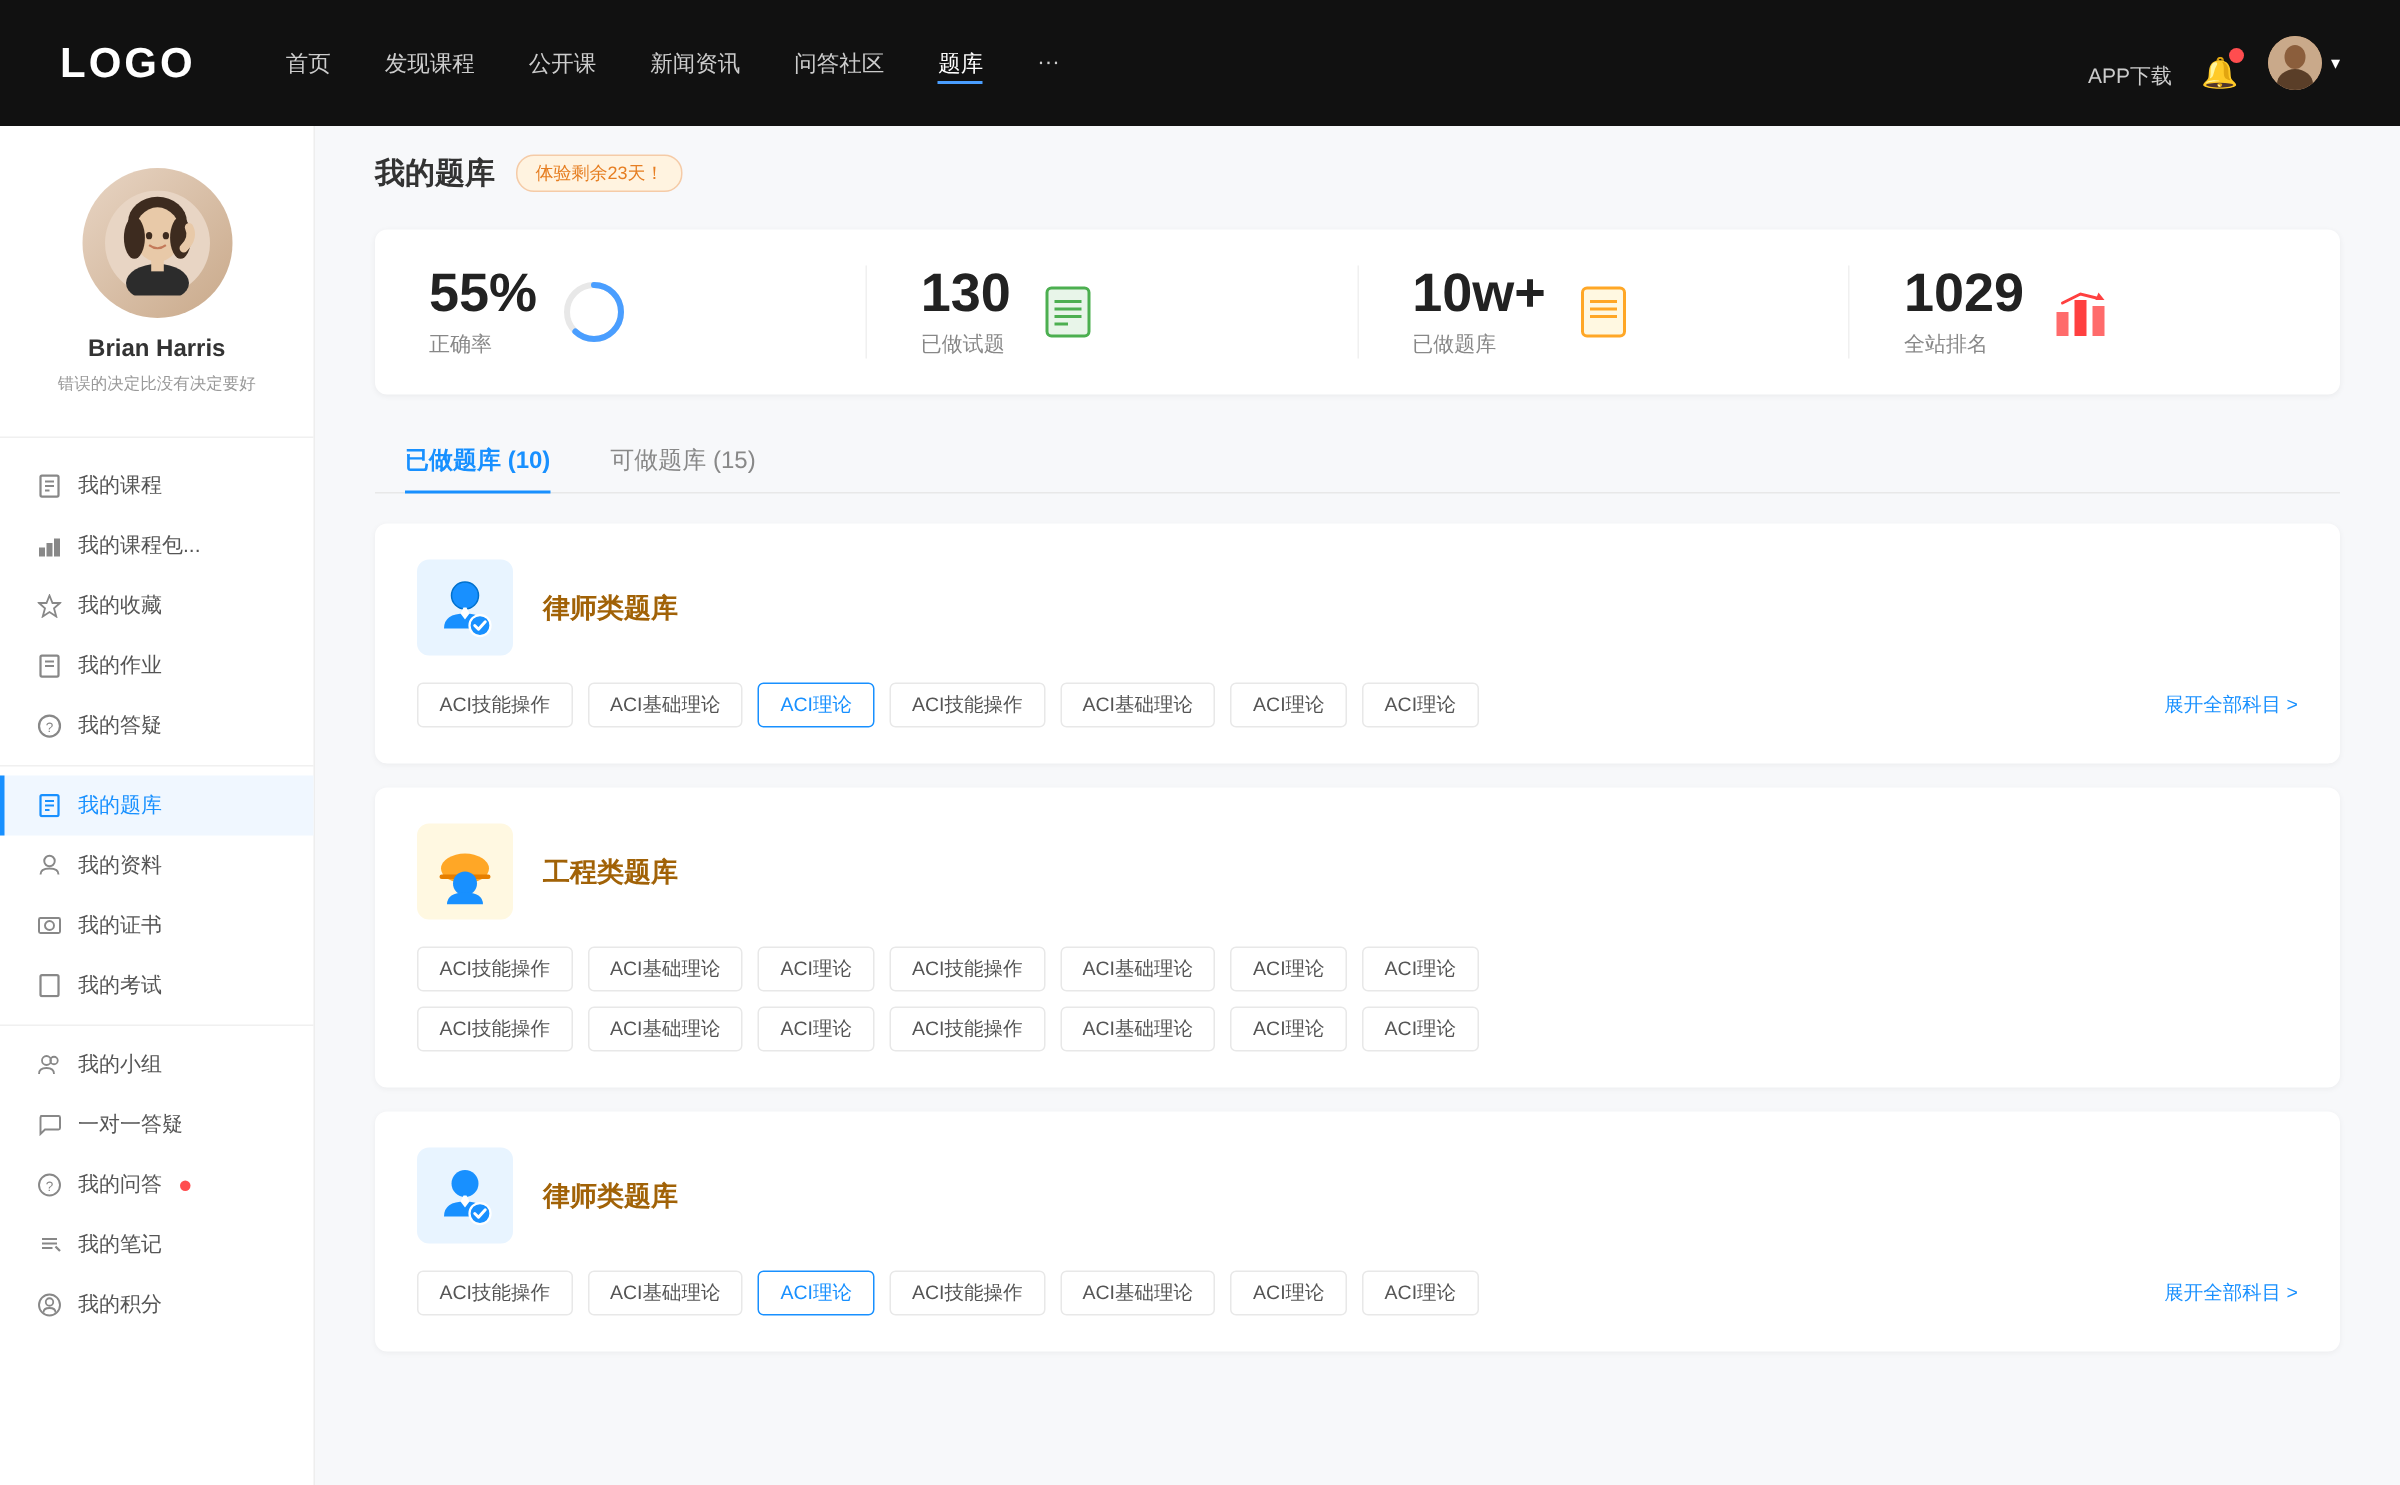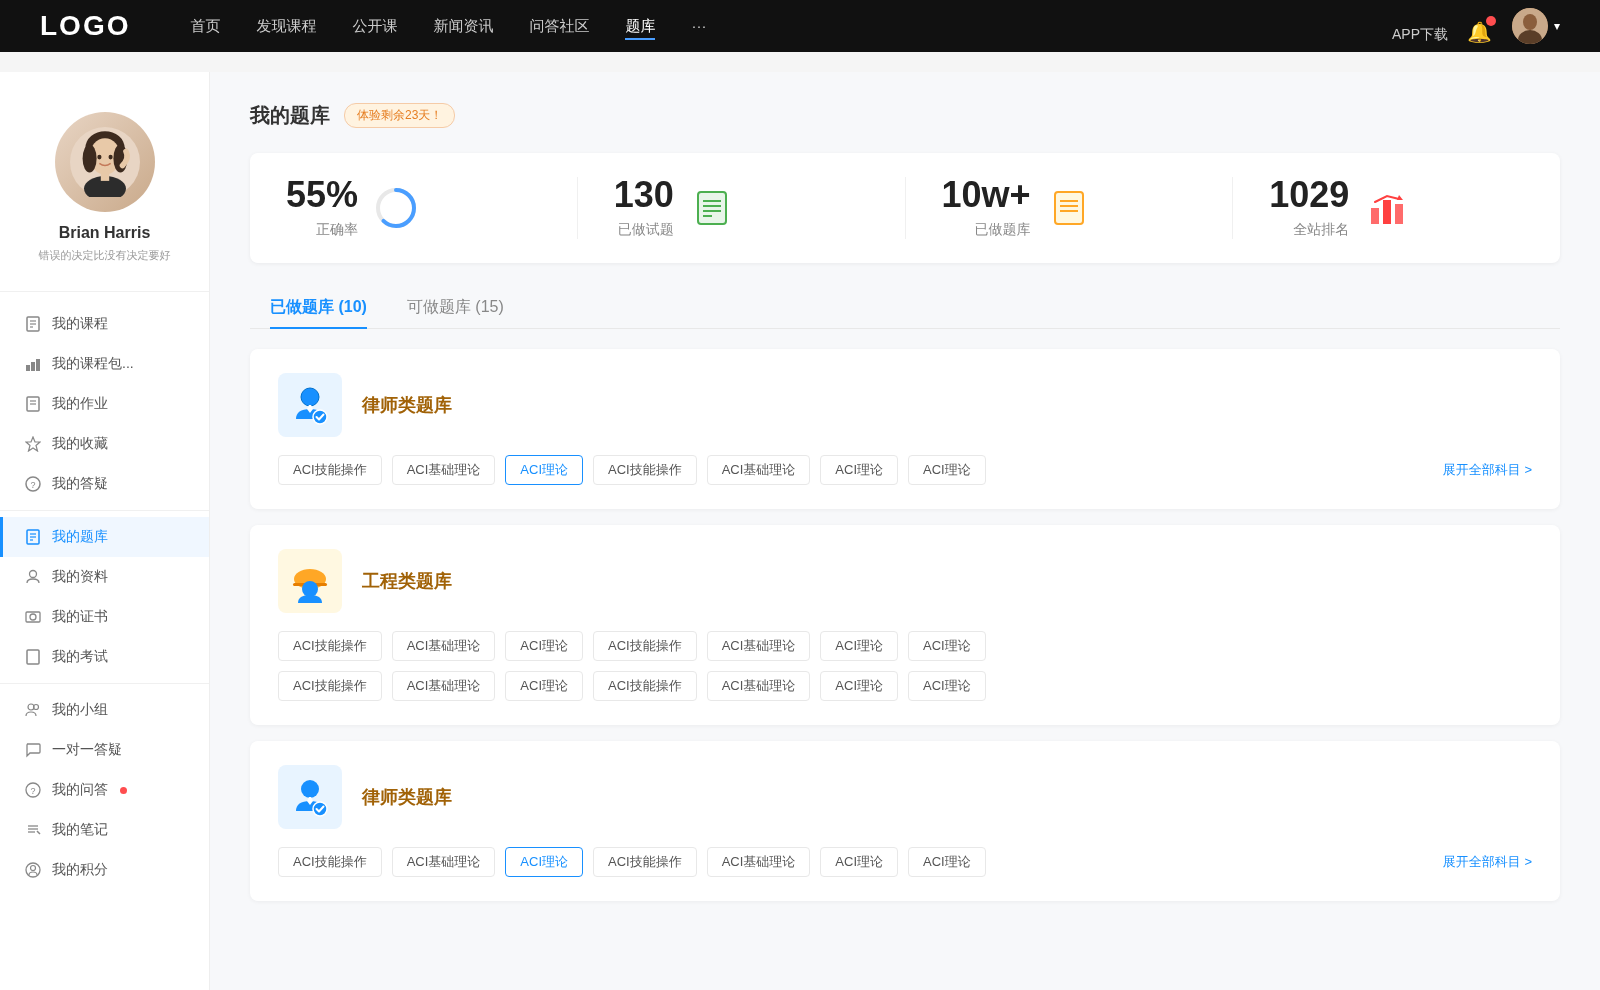--- a/index.html
+++ b/index.html
@@ -1,21 +1,21 @@
 <!DOCTYPE html>
 <html><head>
   <meta charset="utf-8">
   <style>
     * { box-sizing: border-box; margin: 0; padding: 0; }
     body { font-family: 'PingFang SC', 'Microsoft YaHei', sans-serif; background: #f5f5f5; color: #333; }
 
     
     .navbar {
       background: #111;
-      height: 52px;
+      height: 84px;
       display: flex;
       align-items: center;
       padding: 0 40px;
       position: fixed;
       top: 0; left: 0; right: 0;
       z-index: 100;
     }
     .navbar-logo {
       font-size: 28px;
       font-weight: 900;
@@ -196,21 +196,20 @@
     }
 
     
     .stats-row {
       display: flex;
       background: #fff;
       border-radius: 8px;
       padding: 24px 0;
       margin-bottom: 24px;
       box-shadow: 0 1px 4px rgba(0,0,0,0.06);
-      text-align: right;
     }
     .stat-item {
       flex: 1;
       display: flex;
       align-items: center;
       padding: 0 36px;
       border-right: 1px solid #f0f0f0;
       gap: 16px;
     }
     .stat-item:last-child { border-right: none; }
@@ -418,34 +417,34 @@
               <rect x="1" y="9" width="4" height="6" fill="#888"></rect>
               <rect x="6" y="6" width="4" height="9" fill="#888"></rect>
               <rect x="11" y="3" width="4" height="12" fill="#888"></rect>
             </svg>
         </span>
         <span>我的课程包...</span>
       </div>
       <div class="menu-item">
         <span class="menu-icon">
           <svg width="16" height="16" viewBox="0 0 16 16">
+              <polygon points="8,1 10,6 15,6 11,9.5 12.5,15 8,12 3.5,15 5,9.5 1,6 6,6" fill="none" stroke="#888" stroke-width="1.2"></polygon>
+            </svg>
+        </span>
+        <span>我的收藏</span>
+      </div>
+      <div class="menu-item">
+        <span class="menu-icon">
+          <svg width="16" height="16" viewBox="0 0 16 16">
               <rect x="2" y="1" width="12" height="14" rx="1" fill="none" stroke="#888" stroke-width="1.5"></rect>
               <line x1="5" y1="5" x2="11" y2="5" stroke="#888" stroke-width="1.2"></line>
               <line x1="5" y1="8" x2="11" y2="8" stroke="#888" stroke-width="1.2"></line>
             </svg>
         </span>
         <span>我的作业</span>
-      </div>
-      <div class="menu-item">
-        <span class="menu-icon">
-          <svg width="16" height="16" viewBox="0 0 16 16">
-              <polygon points="8,1 10,6 15,6 11,9.5 12.5,15 8,12 3.5,15 5,9.5 1,6 6,6" fill="none" stroke="#888" stroke-width="1.2"></polygon>
-            </svg>
-        </span>
-        <span>我的收藏</span>
       </div>
       <div class="menu-item">
         <span class="menu-icon">
           <svg width="16" height="16" viewBox="0 0 16 16">
               <circle cx="8" cy="8" r="7" fill="none" stroke="#888" stroke-width="1.5"></circle>
               <text x="8" y="12" text-anchor="middle" font-size="9" fill="#888">?</text>
             </svg>
         </span>
         <span>我的答疑</span>
       </div>

